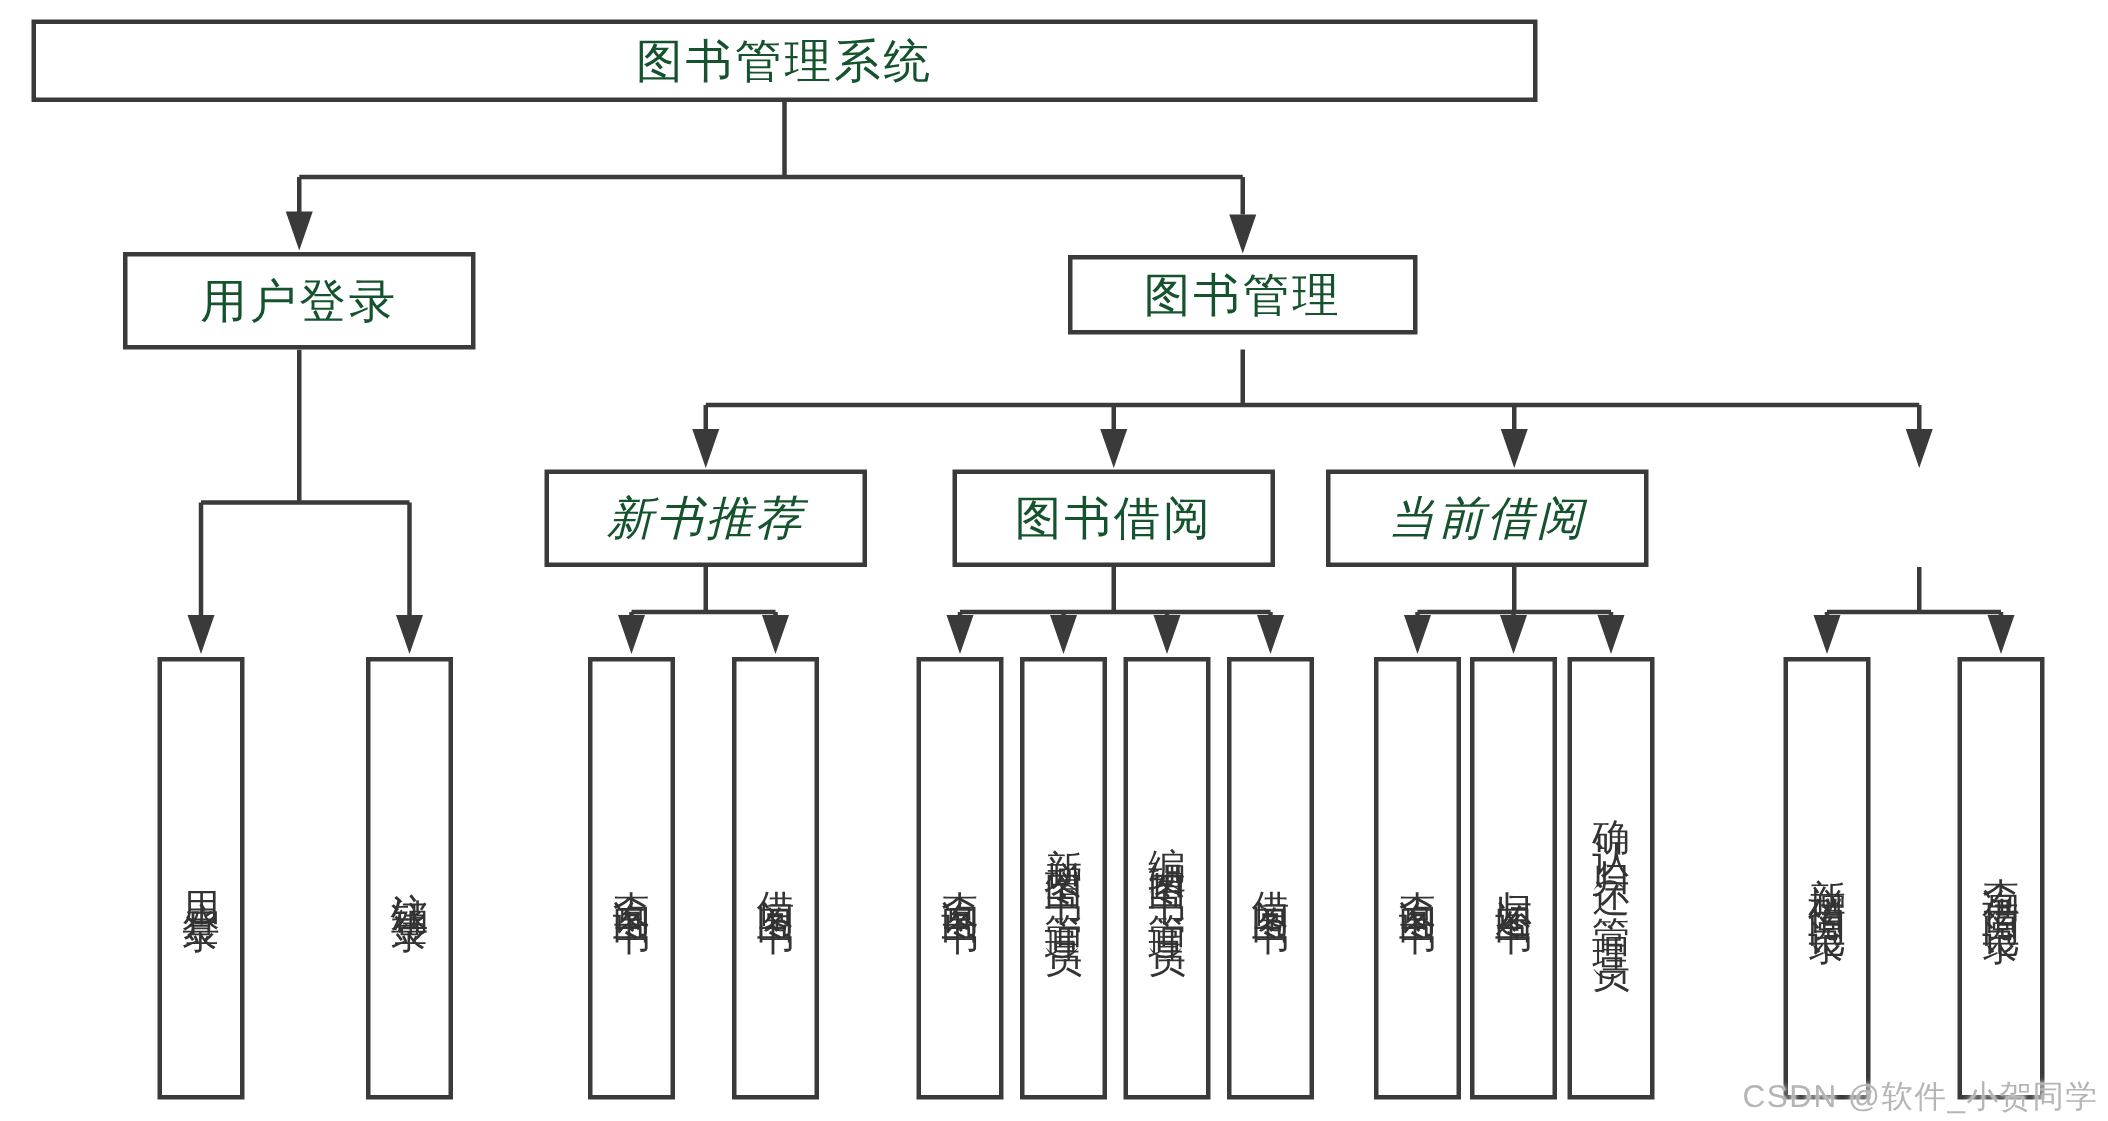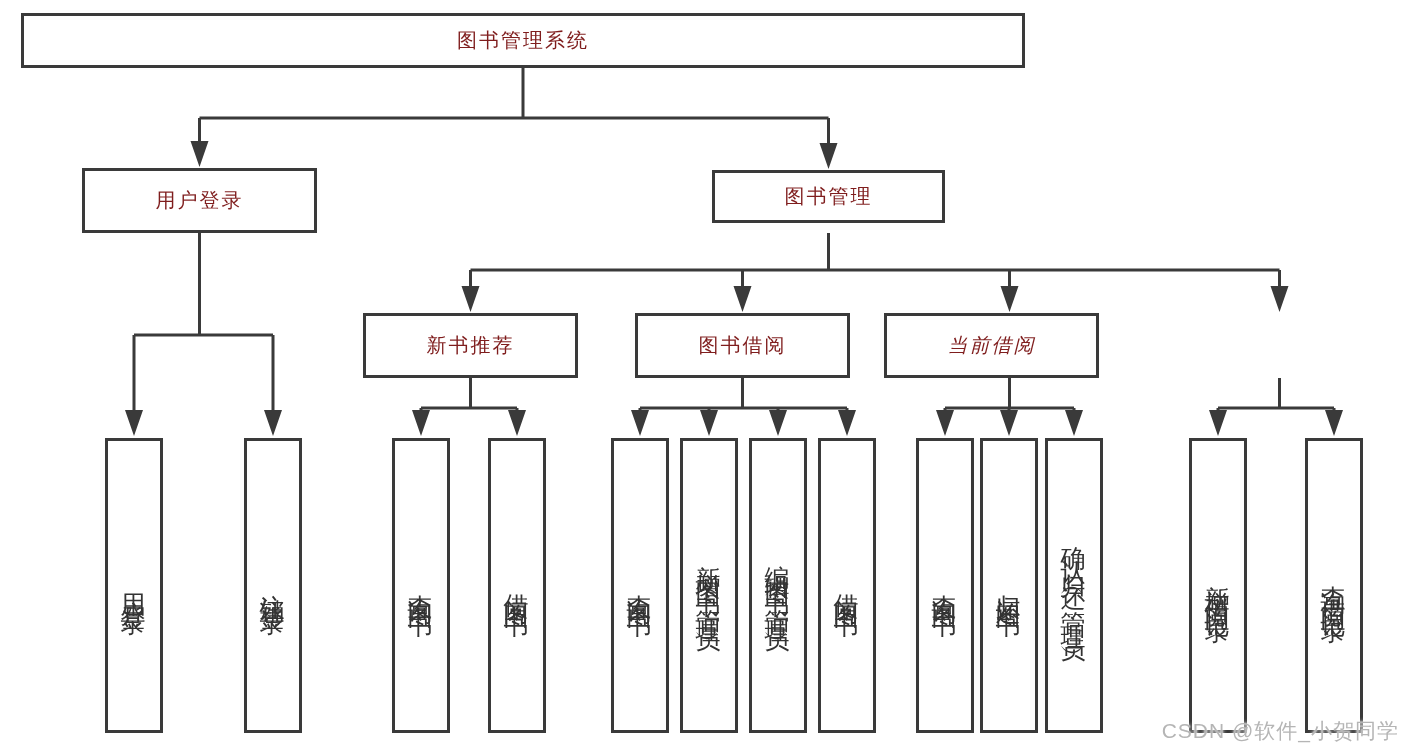--- a/index.html
+++ b/index.html
@@ -23,31 +23,31 @@
     pointer-events: none;
   }
   .box {
     position: absolute;
     box-sizing: border-box;
     border: 3px solid #3a3a3a;
     background: #ffffff;
     display: flex;
     align-items: center;
     justify-content: center;
-    color: #7f1d1d;
-    font-size: 20px;
+    color: #14532d;
+    font-size: 31px;
     letter-spacing: 2px;
     white-space: nowrap;
     z-index: 2;
   }
   .root  { left: 21px;  top: 13px;  width: 1004px; height: 55px; }
   .l2a   { left: 82px;  top: 168px; width: 235px;  height: 65px; }
   .l2b   { left: 712px; top: 170px; width: 233px;  height: 53px; }
   .l3    { top: 313px;  width: 215px; height: 65px; }
-  .l3a   { left: 363px; }
+  .l3a   { left: 363px; font-style: italic; }
   .l3b   { left: 635px; }
   .l3c   { left: 884px; font-style: italic; }
   .l3d   { left: 1172px; }
   .leaf {
     position: absolute;
     box-sizing: border-box;
     top: 438px;
     width: 58px;
     height: 295px;
     border: 3px solid #3a3a3a;

